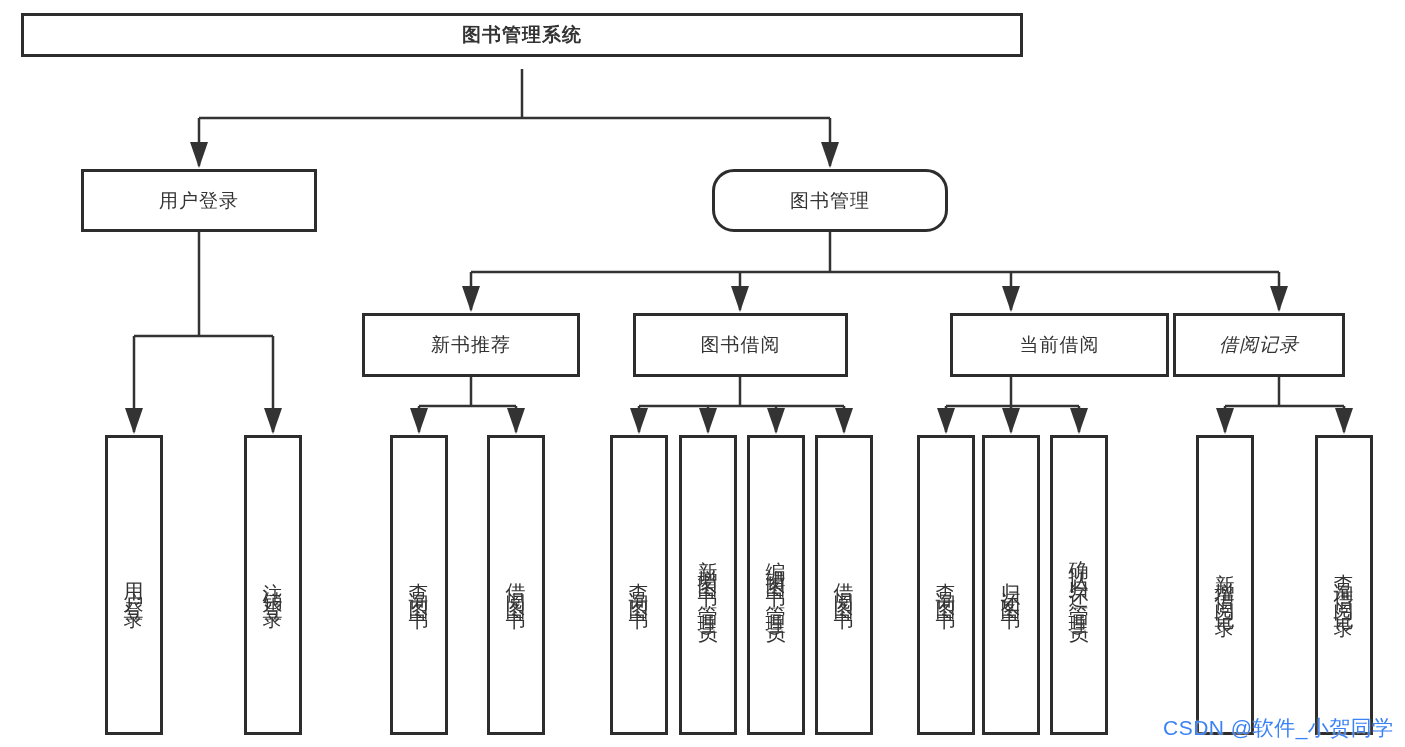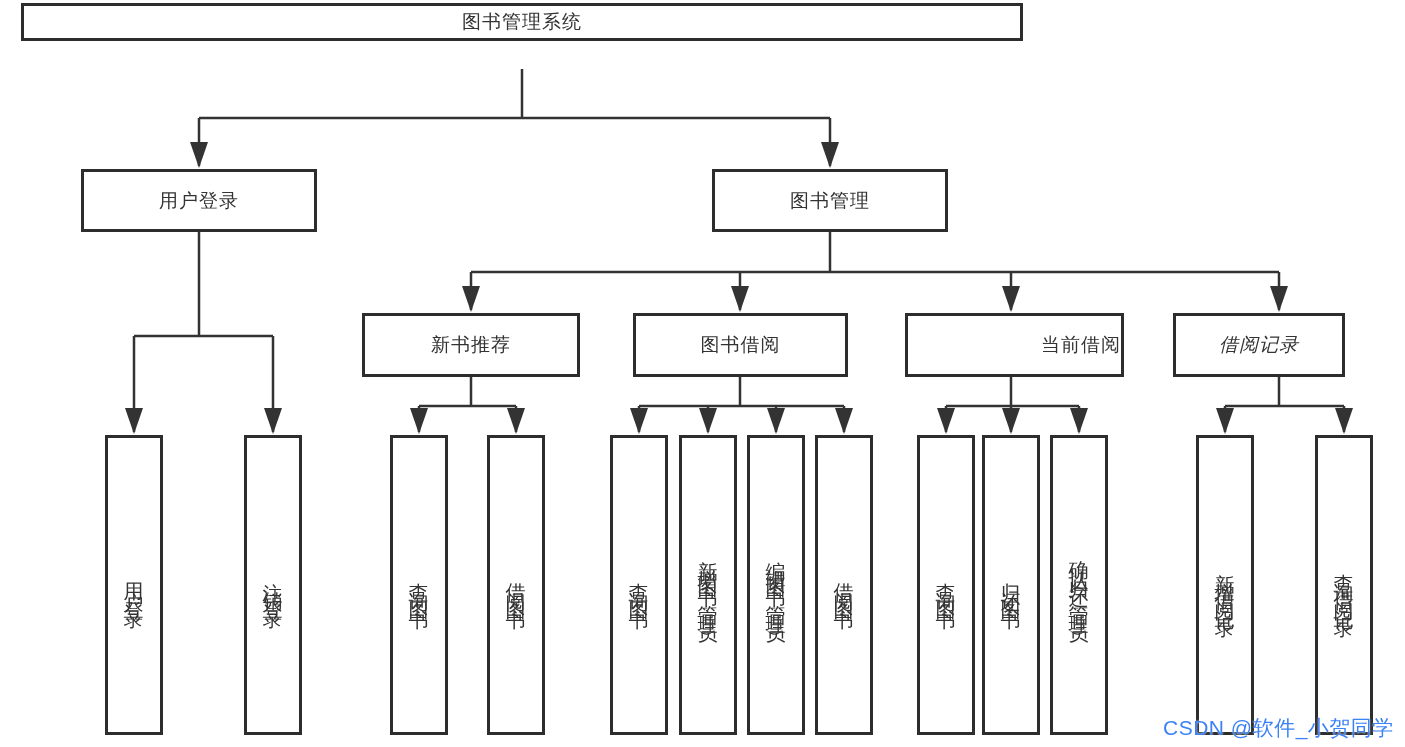--- a/index.html
+++ b/index.html
@@ -122,38 +122,38 @@
 
       <g>
         <path d="M1279 377 V406"></path>
         <path d="M1225 406 H1344"></path>
         <path d="M1225 406 V432" marker-end="url(#arrow)"></path>
         <path d="M1344 406 V432" marker-end="url(#arrow)"></path>
       </g>
     </g>
   </svg>
 
-  <div class="node hbox" style="left:21px; top:3px; width:1002px; height:38px;">
+  <div class="node hbox" style="left:21px; top:13px; width:1002px; height:44px;font-weight:bold;">
     <span>图书管理系统</span>
   </div>
 
   <div class="node hbox" style="left:81px; top:169px; width:236px; height:63px;">
     <span>用户登录</span>
   </div>
-  <div class="node hbox" style="left:712px; top:169px; width:236px; height:63px;">
+  <div class="node hbox" style="left:712px; top:169px; width:236px; height:63px;border-radius:22px;">
     <span>图书管理</span>
   </div>
 
   <div class="node hbox" style="left:633px; top:313px; width:215px; height:64px;">
     <span>图书借阅</span>
   </div>
   <div class="node hbox" style="left:362px; top:313px; width:218px; height:64px;">
     <span>新书推荐</span>
   </div>
-  <div class="node hbox" style="left:905px; top:313px; width:219px; height:64px;justify-content:flex-end;">
+  <div class="node hbox" style="left:950px; top:313px; width:219px; height:64px;">
     <span>当前借阅</span>
   </div>
   <div class="node hbox" style="left:1173px; top:313px; width:172px; height:64px;font-style:italic;">
     <span>借阅记录</span>
   </div>
 
   <div class="node leaf" style="left:105px;">
     <span class="vtext">用户登录</span>
   </div>
   <div class="node leaf" style="left:244px;">

